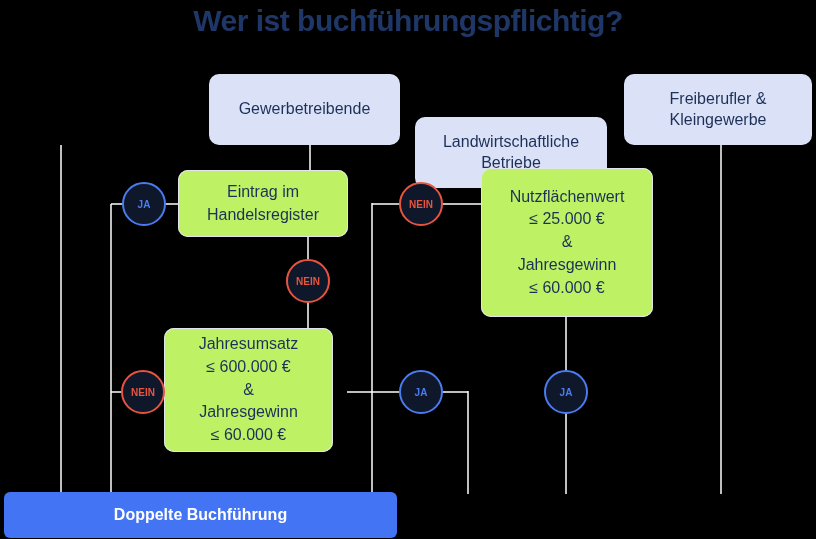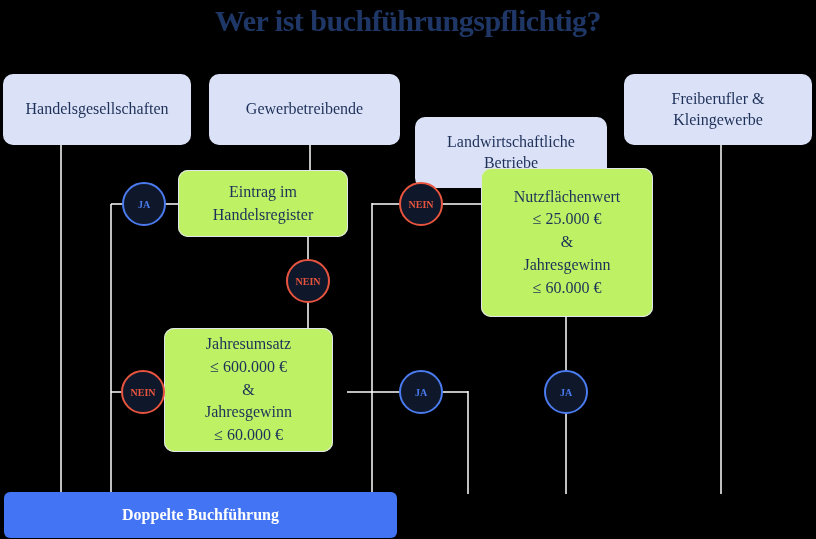--- a/index.html
+++ b/index.html
@@ -1,18 +1,18 @@
 <!DOCTYPE html>
 <html><head>
 <meta charset="utf-8">
 <style>
   html,body{margin:0;padding:0;background:#000;}
   .stage{
     position:relative;width:816px;height:539px;background:#000000;
-    overflow:hidden;font-family:Liberation Serif, serif;
+    overflow:hidden;font-family:Liberation Sans, sans-serif;
   }
   .title{
     position:absolute;left:0;top:4px;width:816px;text-align:center;
     font-size:30px;font-weight:bold;color:#1f3766;letter-spacing:-0.5px;margin:0;
   }
   svg.wires{position:absolute;left:0;top:0;}
   svg.wires line{stroke:#ffffff;stroke-width:1.5;}
   .hdr{
     position:absolute;height:71px;background:#dbe2f8;border-radius:10px;
     display:flex;align-items:center;justify-content:center;text-align:center;
@@ -72,23 +72,20 @@
     <line x1="372" y1="204" x2="401" y2="204"></line>
     <line x1="372" y1="203" x2="372" y2="494"></line>
     <line x1="441" y1="204" x2="481" y2="204"></line>
     <line x1="566" y1="145" x2="566" y2="169"></line>
     <line x1="566" y1="294" x2="566" y2="494"></line>
     <line x1="721" y1="145" x2="721" y2="494"></line>
   </svg>
 
   <h1 class="title">Wer ist buchführungspflichtig?</h1>
 
-  <div class="hdr hdr1">
-    <span>Handelsgesellschaften</span>
-  </div>
   <div class="hdr hdr2">
     <span>Gewerbetreibende</span>
   </div>
   <div class="hdr hdr3">
     <span>Landwirtschaftliche
 Betriebe</span>
   </div>
   <div class="hdr hdr4">
     <span>Freiberufler &amp;
 Kleingewerbe</span>

